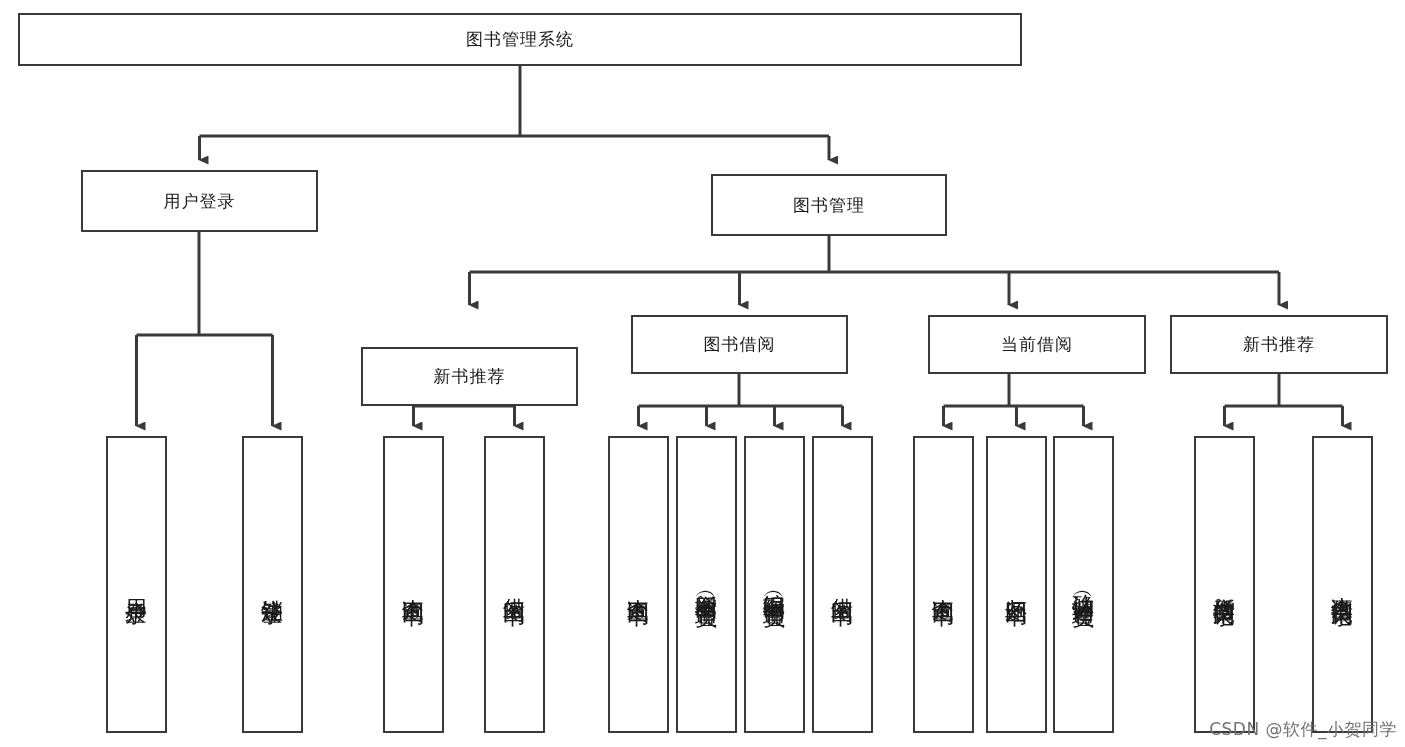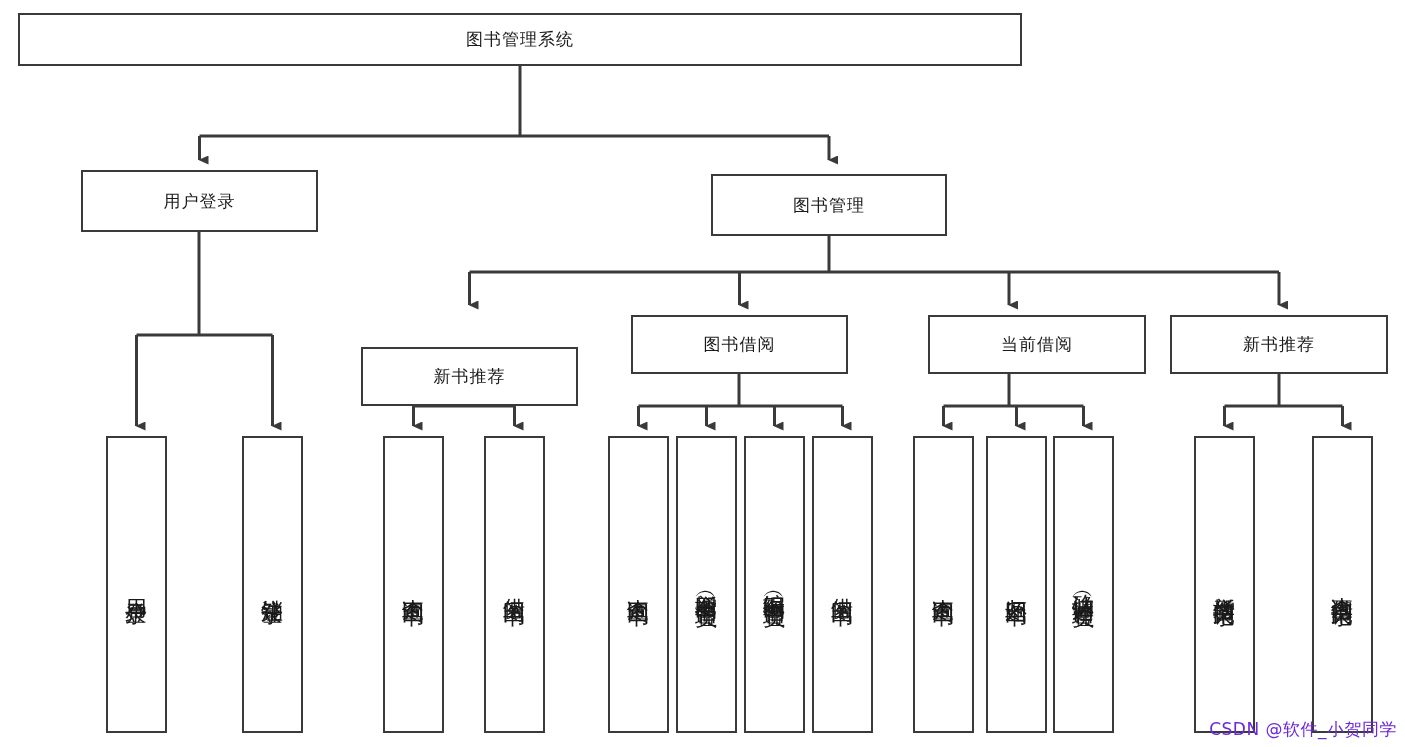--- a/index.html
+++ b/index.html
@@ -47,21 +47,21 @@
     letter-spacing: 2px;
     line-height: 1.05;
     white-space: nowrap;
     padding: 4px 0;
   }
   #watermark {
     position: absolute;
     right: 8px;
     bottom: 6px;
     font-size: 17px;
-    color: #6d28d9;
+    color: #737373;
     letter-spacing: 0.5px;
     white-space: nowrap;
     pointer-events: none;
   }
 </style>
 </head>
 <body>
 
 <div id="diagram-root">
 

